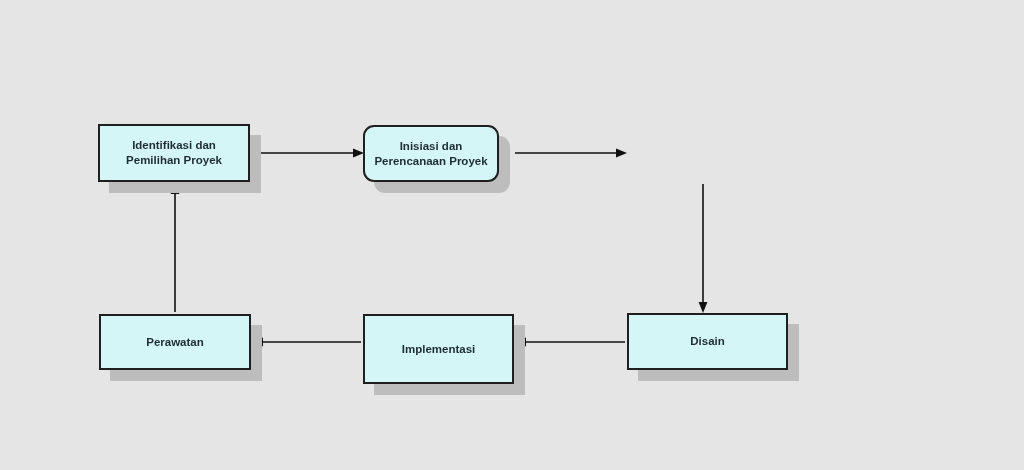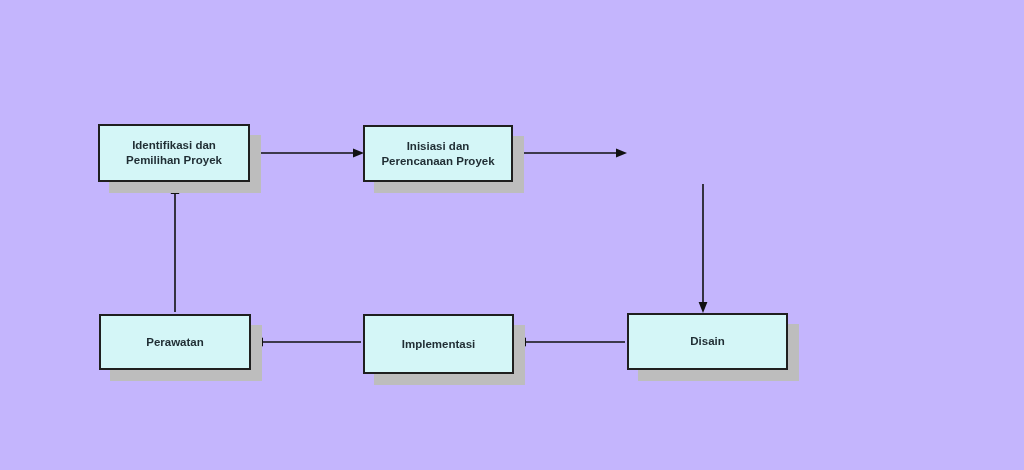--- a/index.html
+++ b/index.html
@@ -4,21 +4,21 @@
 <style>
   html, body {
     margin: 0;
     padding: 0;
     background: #ffffff;
   }
   .canvas {
     position: relative;
     width: 1024px;
     height: 470px;
-    background: #c4b5fd;
+    background: #e5e5e5;
     overflow: hidden;
     font-family: "Liberation Sans", sans-serif;
   }
   .node {
     position: absolute;
     box-sizing: border-box;
     background: #d4f6f7;
     border: 2px solid #1f1f1f;
     box-shadow: 11px 11px 0 #bdbdbd;
     display: flex;
@@ -28,24 +28,24 @@
   }
   .node-label {
     display: inline-block;
     max-width: 128px;
     font-size: 11.5px;
     font-weight: bold;
     line-height: 1.3;
     color: #1f2d33;
   }
   #n-identifikasi  { left:  98px; top: 124px; width: 152px; height: 58px; }
-  #n-inisiasi      { left: 363px; top: 125px; width: 150px; height: 57px; }
+  #n-inisiasi      { left: 363px; top: 125px; width: 136px; height: 57px; border-radius: 11px; }
   #n-analisis      { left: 627px; top: 125px; width: 151px; height: 57px; }
   #n-perawatan     { left:  99px; top: 314px; width: 152px; height: 56px; justify-content: center; }
-  #n-implementasi  { left: 363px; top: 314px; width: 151px; height: 60px; }
+  #n-implementasi  { left: 363px; top: 314px; width: 151px; height: 70px; }
   #n-disain        { left: 627px; top: 313px; width: 161px; height: 57px; }
   .arrow-layer {
     position: absolute;
     left: 0;
     top: 0;
     width: 1024px;
     height: 470px;
     pointer-events: none;
   }
   .arrow-layer line {

